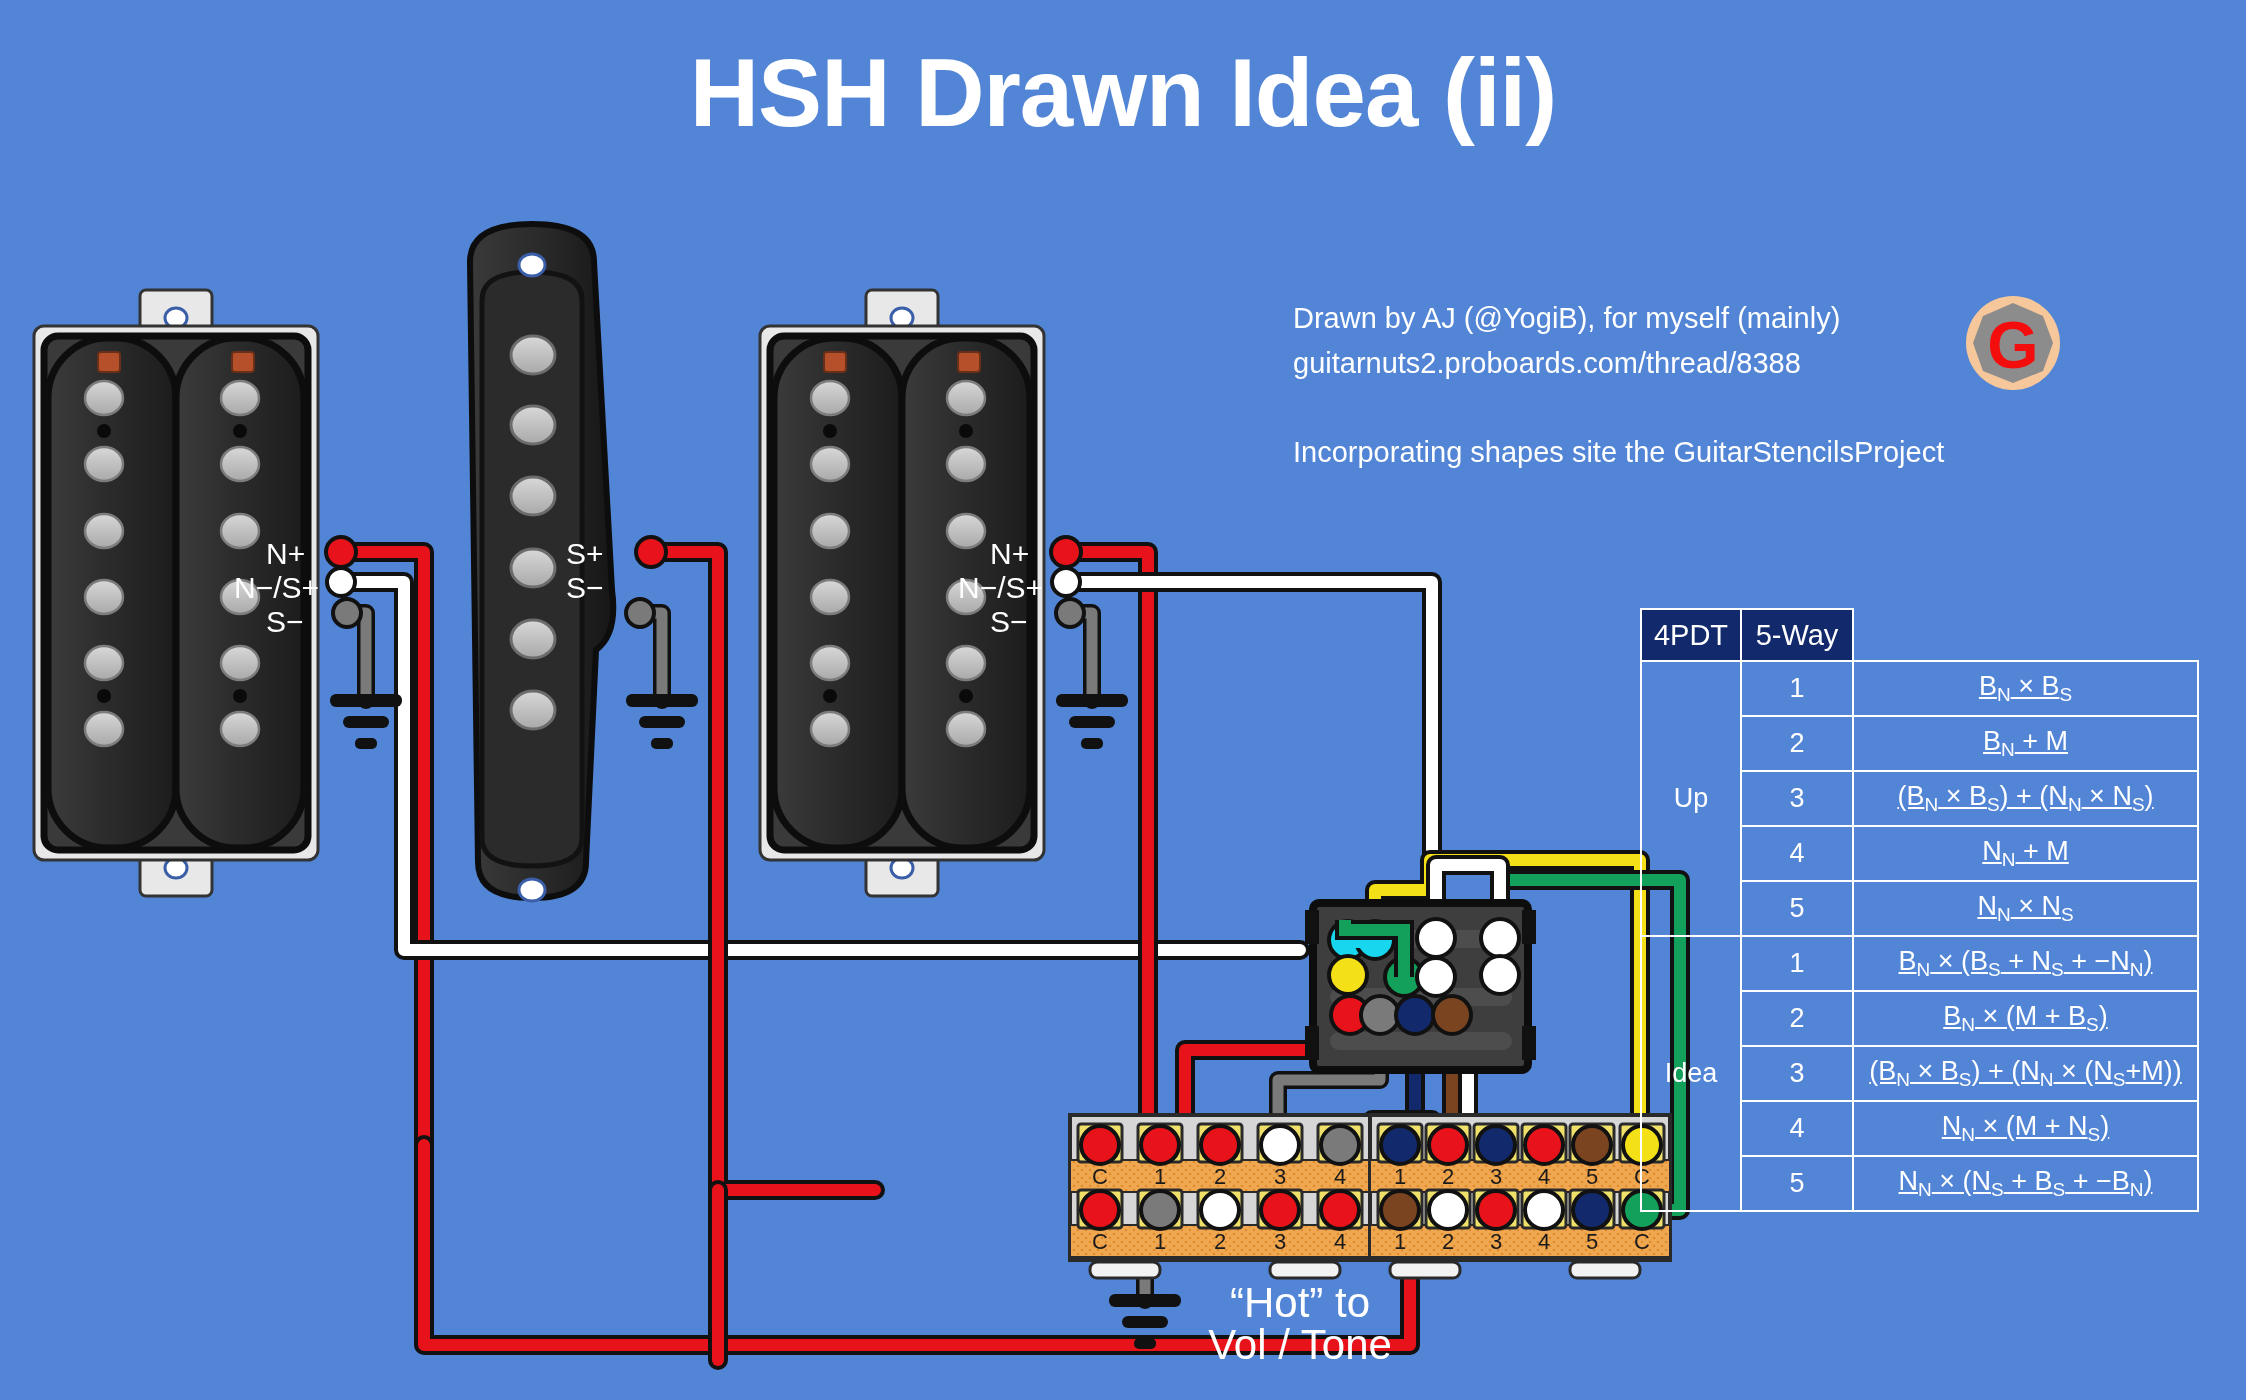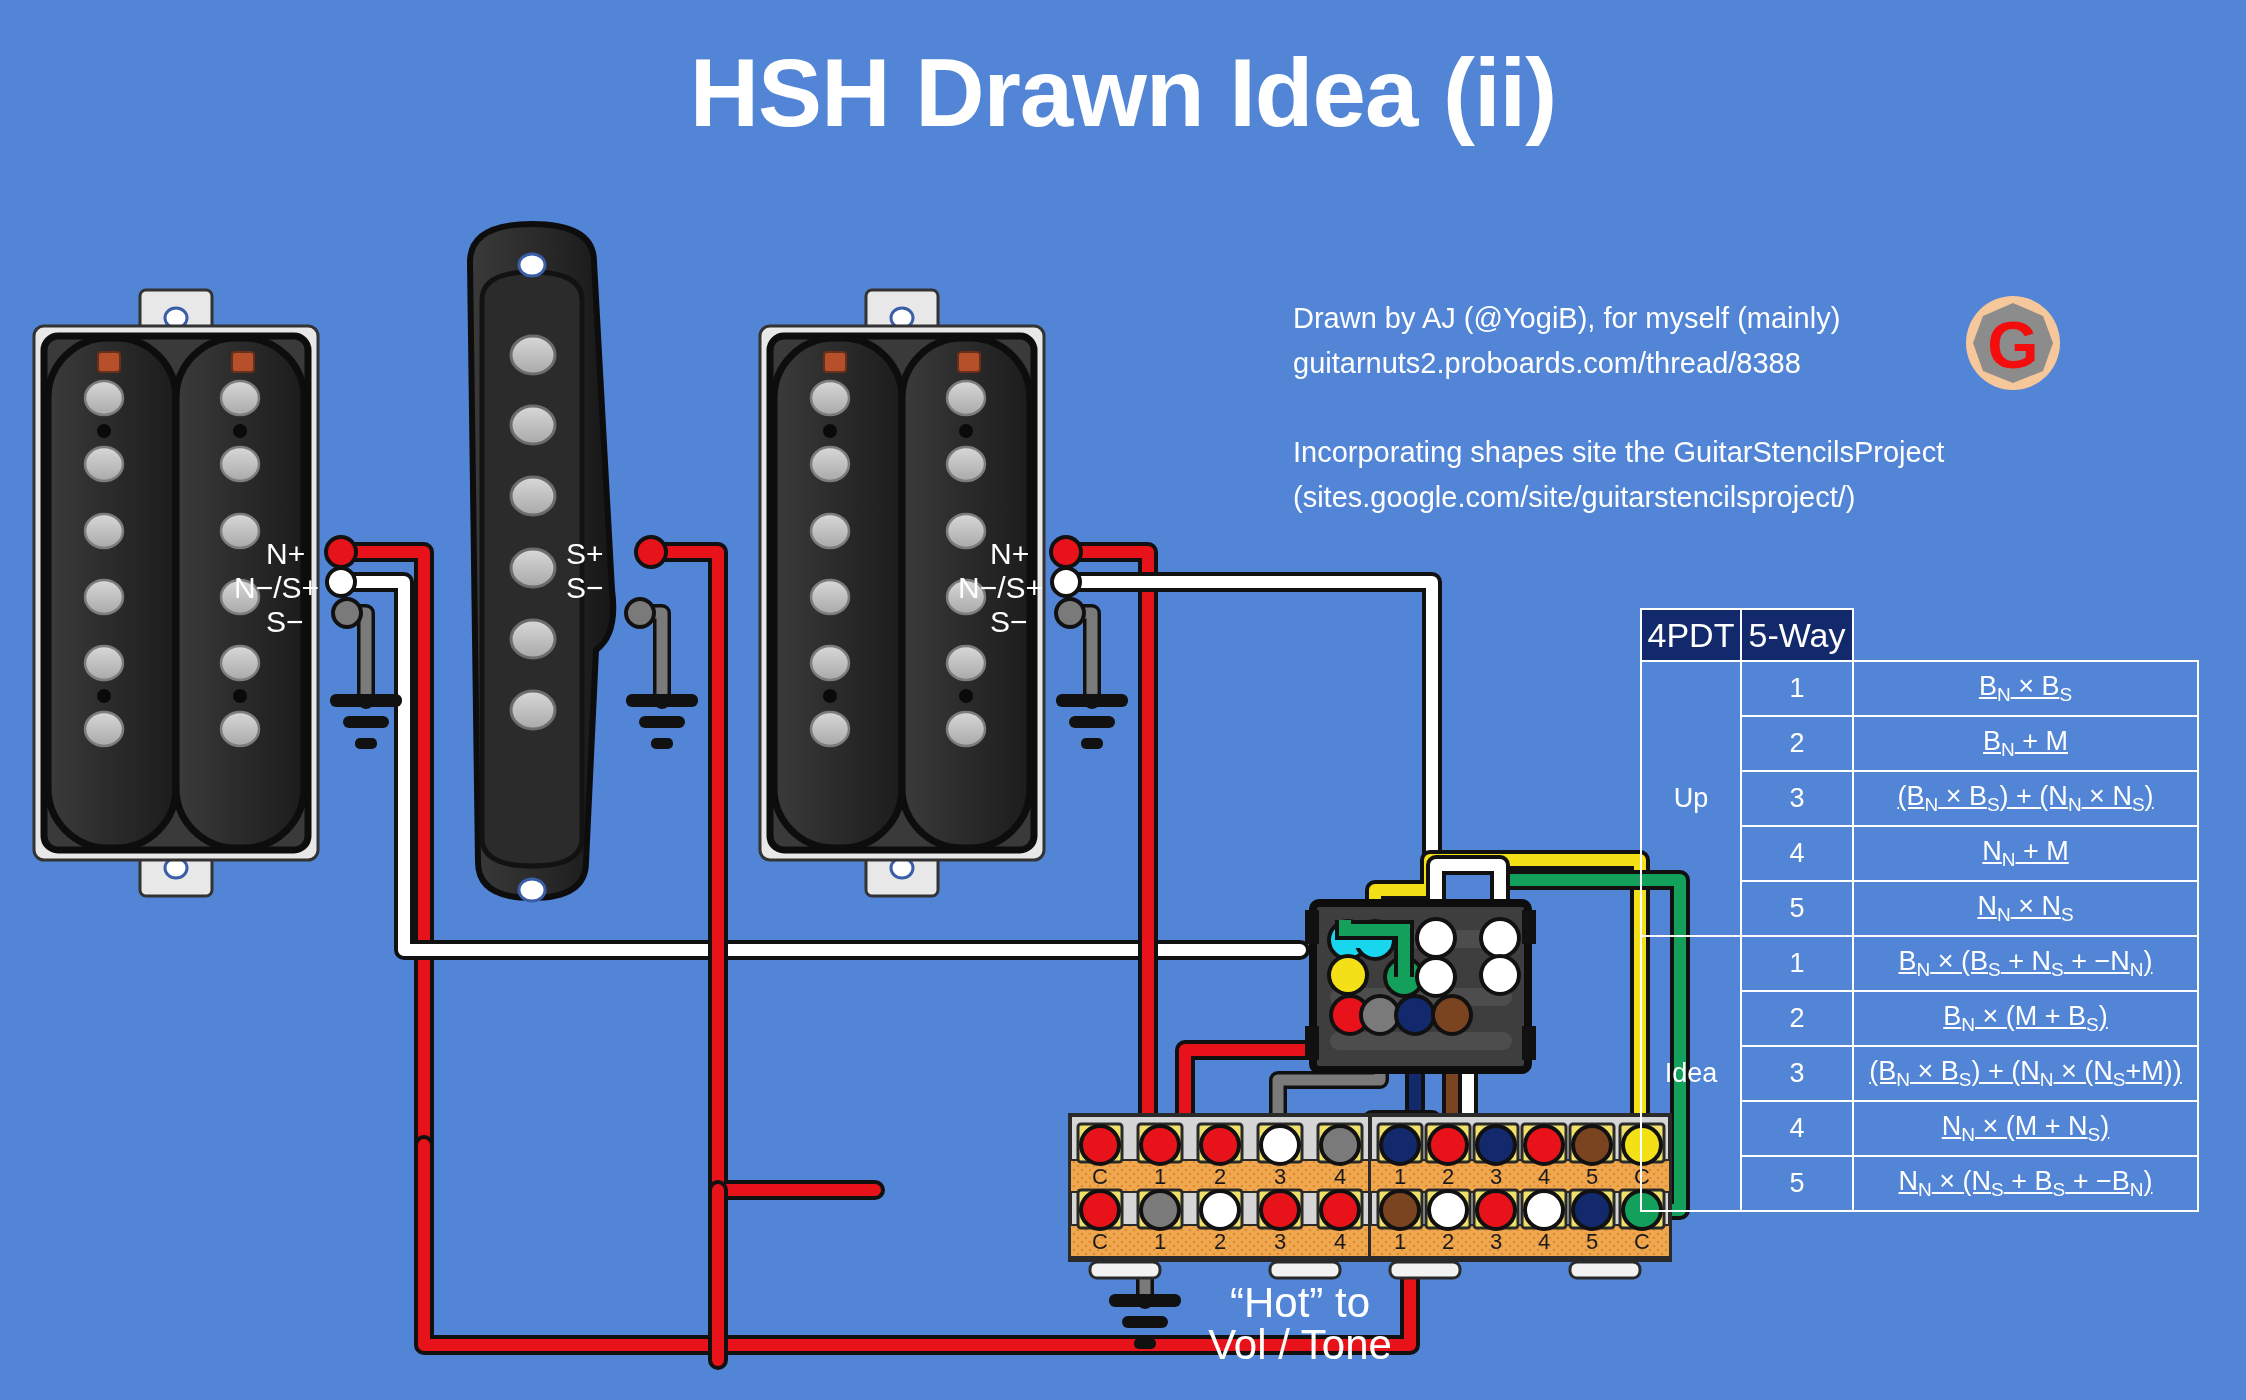--- a/index.html
+++ b/index.html
@@ -42,21 +42,21 @@
 
   
   #sw-table{
     position:absolute;left:1640px;top:608px;border-collapse:collapse;
     font-family:"Liberation Sans", sans-serif;
   }
   #sw-table td,#sw-table th{
     border:2px solid #ffffff;color:#ffffff;font-size:27px;font-weight:normal;
     padding:0;text-align:center;vertical-align:middle;height:53px;
   }
-  #sw-table thead th{background:#12296b;font-size:34px;height:50px;}
+  #sw-table thead th{background:#12296b;font-size:29px;height:50px;}
   #sw-table thead th.blank{background:transparent;border:none;}
   #sw-table td.c1{width:98px;}
   #sw-table td.c2{width:110px;}
   #sw-table td.c3{width:343px;text-decoration:underline;}
   #sw-table .sub{font-size:19px;vertical-align:sub;}
 </style>
 </head>
 <body>
 
 <div id="stage">
@@ -379,21 +379,20 @@
       <text x="2013" y="368" text-anchor="middle" font-family="Liberation Sans, sans-serif" font-size="66" font-weight="bold" fill="#f40d0d">G</text>
     </g>
   </svg>
 
   <div class="credits" id="credits1">
     <div>Drawn by AJ (@YogiB), for myself (mainly)</div>
     <div>guitarnuts2.proboards.com/thread/8388</div>
   </div>
   <div class="credits" id="credits2">
     <div>Incorporating shapes site the GuitarStencilsProject</div>
-    <div>(sites.google.com/site/guitarstencilsproject/)</div>
   </div>
 
   <div class="pk-label" style="left:266px;top:537px;">N+</div>
   <div class="pk-label" style="left:234px;top:571px;">N−/S+</div>
   <div class="pk-label" style="left:266px;top:605px;">S−</div>
 
   <div class="pk-label" style="left:566px;top:537px;">S+</div>
   <div class="pk-label" style="left:566px;top:571px;">S−</div>
 
   <div class="pk-label" style="left:990px;top:537px;">N+</div>

